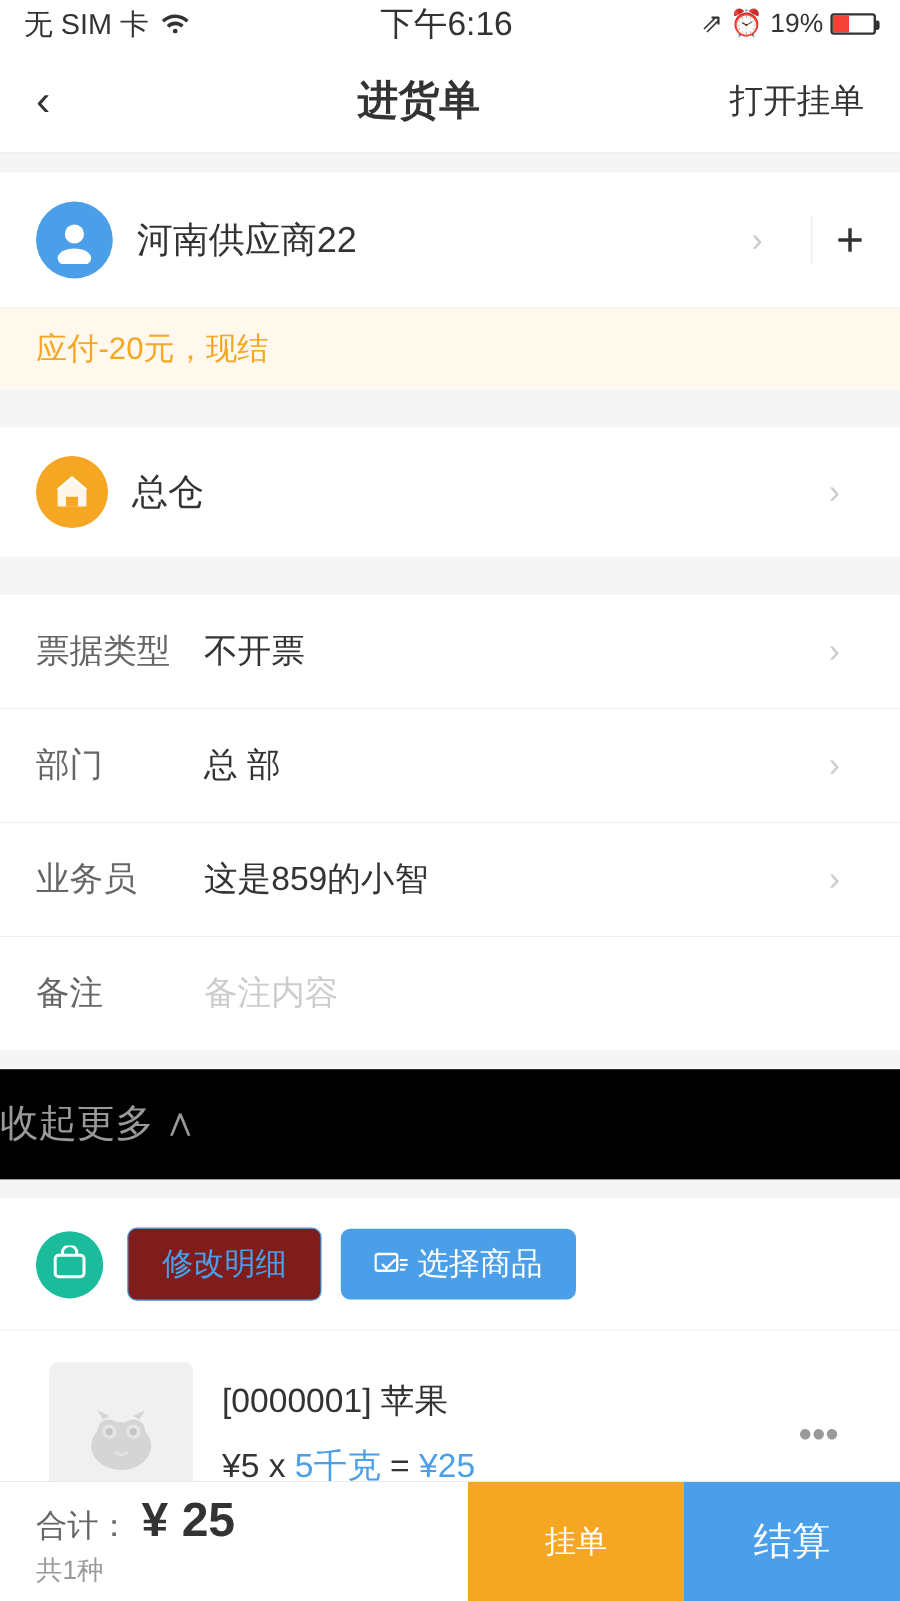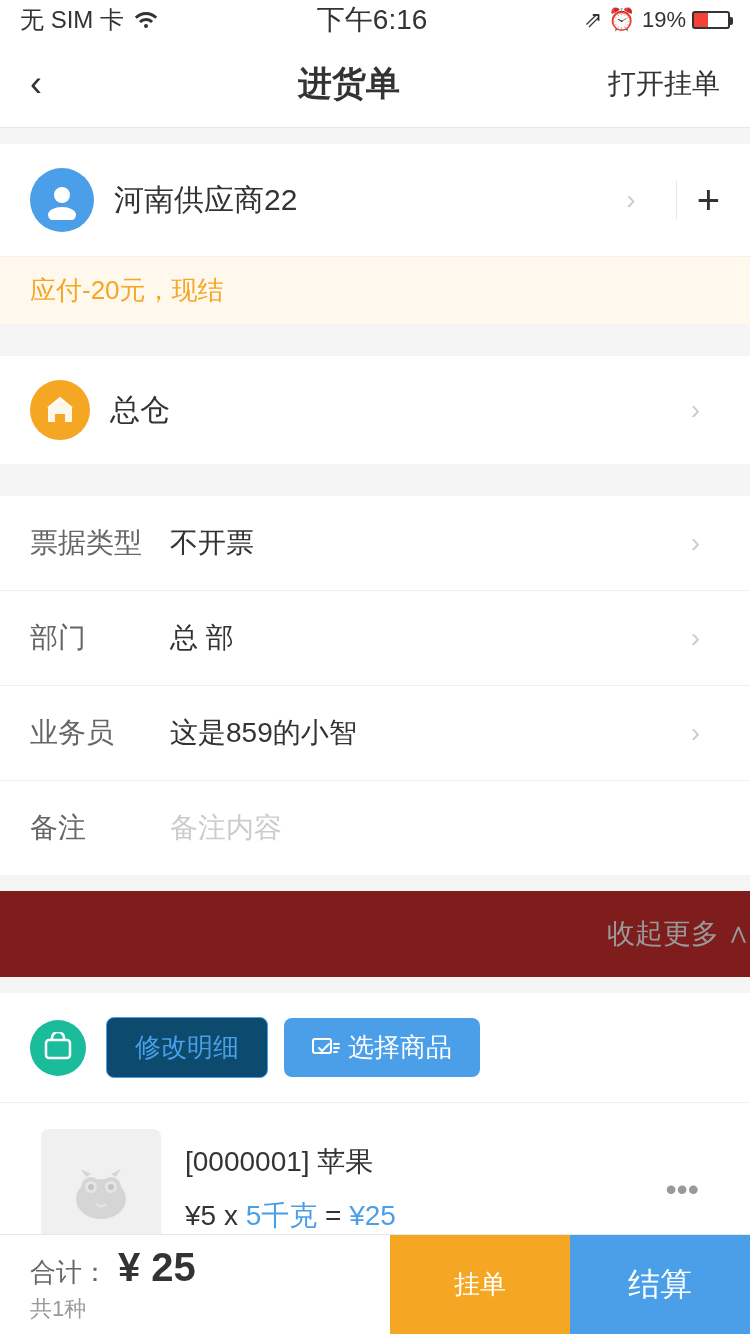--- a/index.html
+++ b/index.html
@@ -171,24 +171,24 @@
       color: #333;
     }
     .form-placeholder {
       flex: 1;
       font-size: 28px;
       color: #ccc;
     }
 
     
     .collapse-bar {
-      background: #7f1d1d;
-      text-align: right;
+      background: #000000;
+      text-align: left;
       padding: 24px 0;
-      font-size: 28px;
+      font-size: 32px;
       color: #999;
       cursor: pointer;
     }
 
     
     .product-header {
       background: #fff;
       display: flex;
       align-items: center;
       padding: 24px 30px;
@@ -203,21 +203,21 @@
       flex-shrink: 0;
     }
     .product-count-text {
       flex: 1;
       font-size: 28px;
       color: #333;
     }
     .btn-modify {
       border: 1px solid #4a9fe8;
       color: #4a9fe8;
-      background: #0c4a6e;
+      background: #7f1d1d;
       border-radius: 8px;
       padding: 12px 28px;
       font-size: 26px;
       margin-right: 16px;
       cursor: pointer;
     }
     .btn-select {
       background: #4a9fe8;
       color: #fff;
       border: none;

